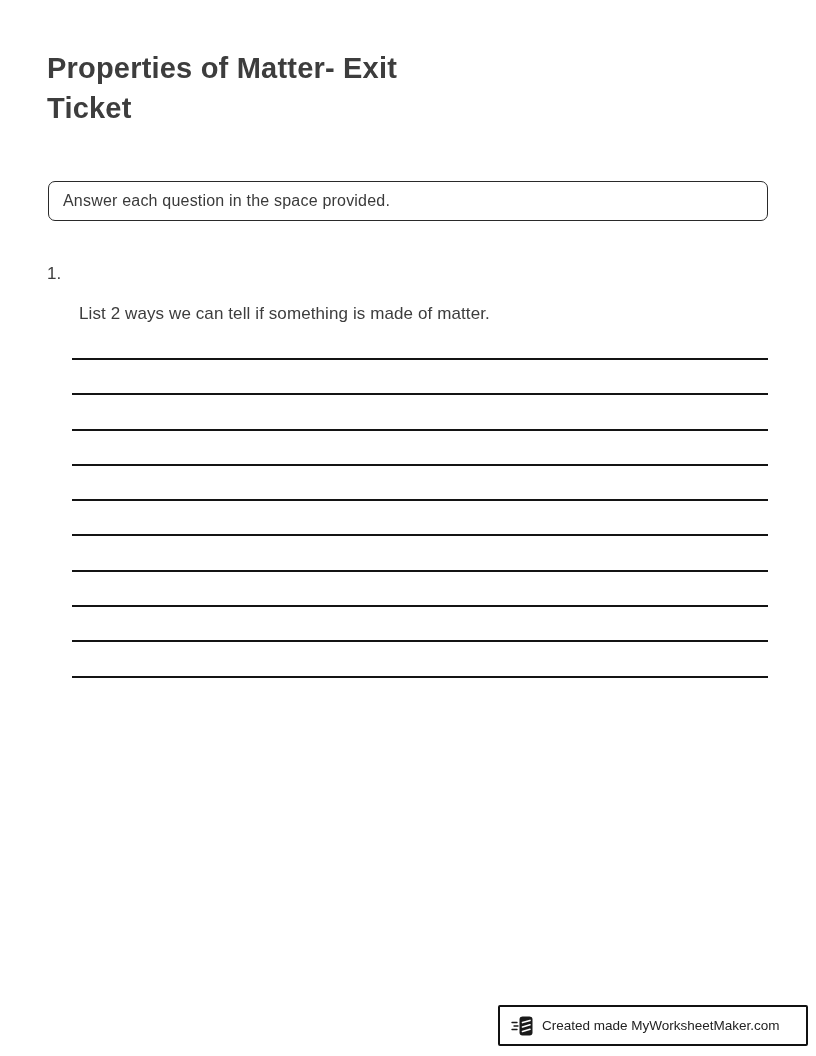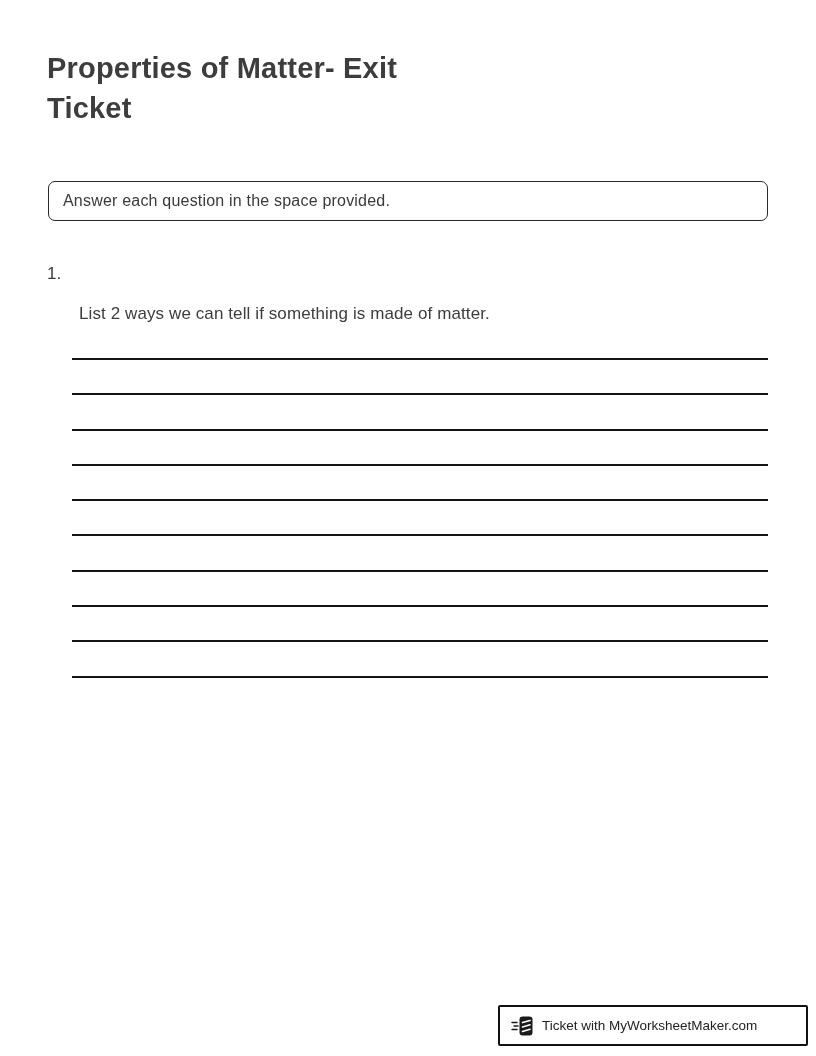--- a/index.html
+++ b/index.html
@@ -96,16 +96,16 @@
           <line x1="1" y1="15.5" x2="6" y2="15.5"></line>
         </g>
         <rect x="8.5" y="2.5" width="13" height="19" rx="3" fill="#1a1a1a"></rect>
         <g stroke="#ffffff" stroke-width="1.6" stroke-linecap="round">
           <line x1="11.5" y1="8.6" x2="19" y2="6.4"></line>
           <line x1="11.5" y1="13" x2="19" y2="10.8"></line>
           <line x1="11.5" y1="17.4" x2="19" y2="15.2"></line>
         </g>
       </svg>
     </span>
-    <span>Ticket with MyWorksheetMaker.com</span>
+    <span>Created made MyWorksheetMaker.com</span>
   </div>
 
 </div>
 
 </body></html>

